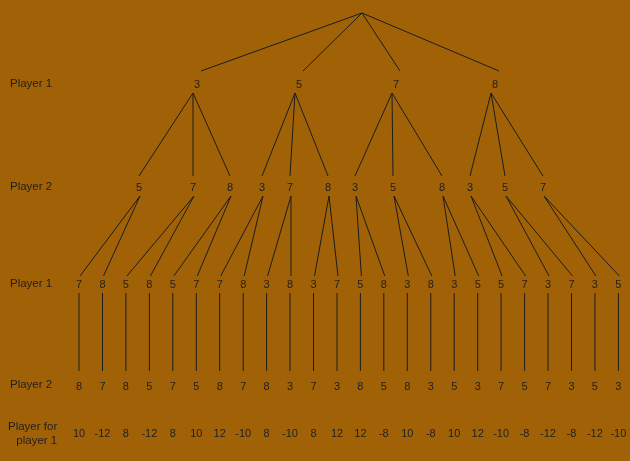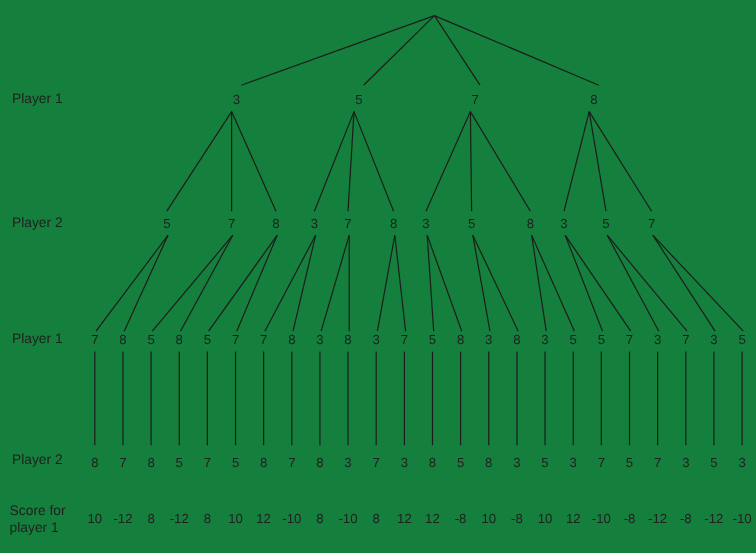--- a/index.html
+++ b/index.html
@@ -1,22 +1,23 @@
 <!DOCTYPE html>
 <html><head>
 <meta charset="utf-8">
 <style>
   html, body { margin: 0; padding: 0; background: #ffffff; }
   #canvas {
     position: relative;
     width: 630px;
     height: 461px;
-    background: #15803d;
+    background: #a16207;
     font-family: "Liberation Sans", sans-serif;
     overflow: hidden;
+    text-align: right;
   }
   #edges { position: absolute; left: 0; top: 0; }
   #edges line { stroke: #1c1c1c; stroke-width: 1; }
   .rowlab {
     position: absolute;
     left: 10px;
     font-size: 11.5px;
     color: #1f1f1f;
     white-space: nowrap;
   }
@@ -108,21 +109,21 @@
       <line x1="594.9" y1="293" x2="594.9" y2="371"></line>
       <line x1="618.4" y1="293" x2="618.4" y2="371"></line>
     </svg>
 
   <span class="rowlab" style="top:77px">Player 1</span>
   <span class="rowlab" style="top:180px">Player 2</span>
   <span class="rowlab" style="top:277px">Player 1</span>
   <span class="rowlab" style="top:378px">Player 2</span>
 
   <div class="scorelab">
-    <span>Score for</span>
+    <span>Player for</span>
     <span>player 1</span>
   </div>
 
   <div id="nodes">
       <span class="node" style="left: 197px; top: 84px;">3</span>
       <span class="node" style="left: 299px; top: 84px;">5</span>
       <span class="node" style="left: 396px; top: 84px;">7</span>
       <span class="node" style="left: 495px; top: 84px;">8</span>
       <span class="node" style="left: 139px; top: 187px;">5</span>
       <span class="node" style="left: 193px; top: 187px;">7</span>

